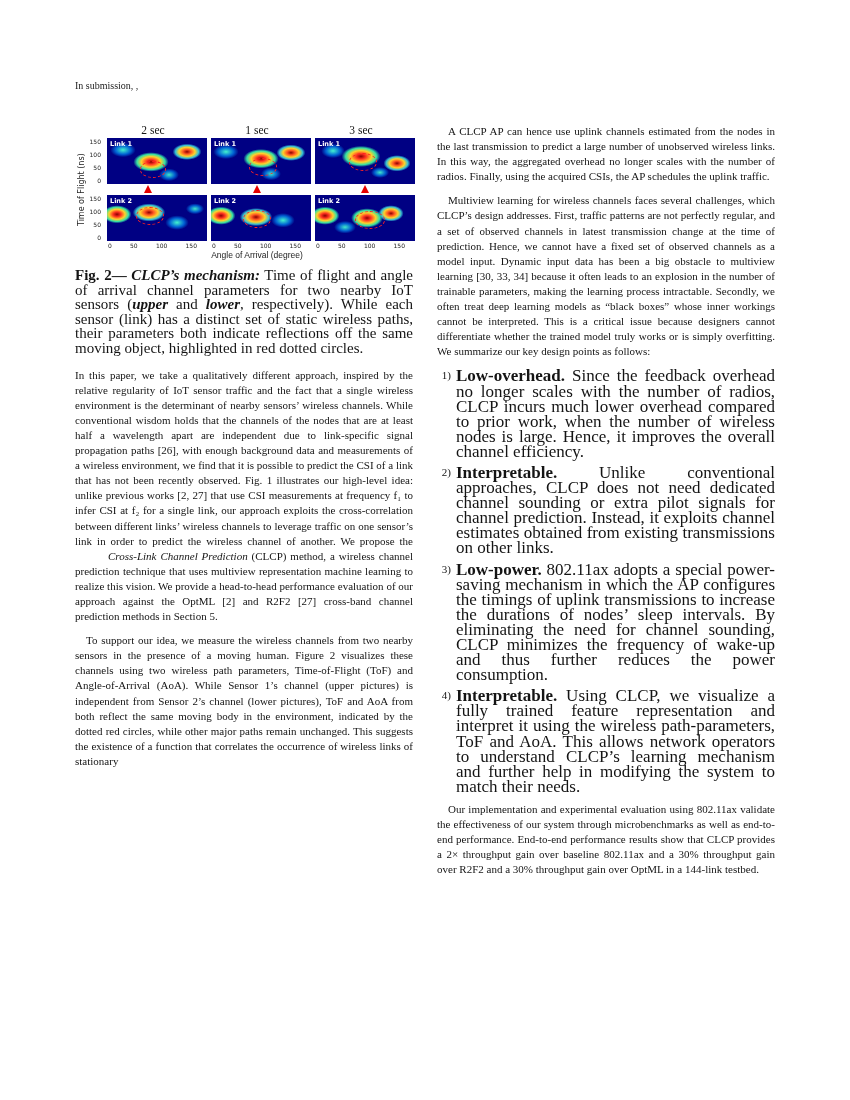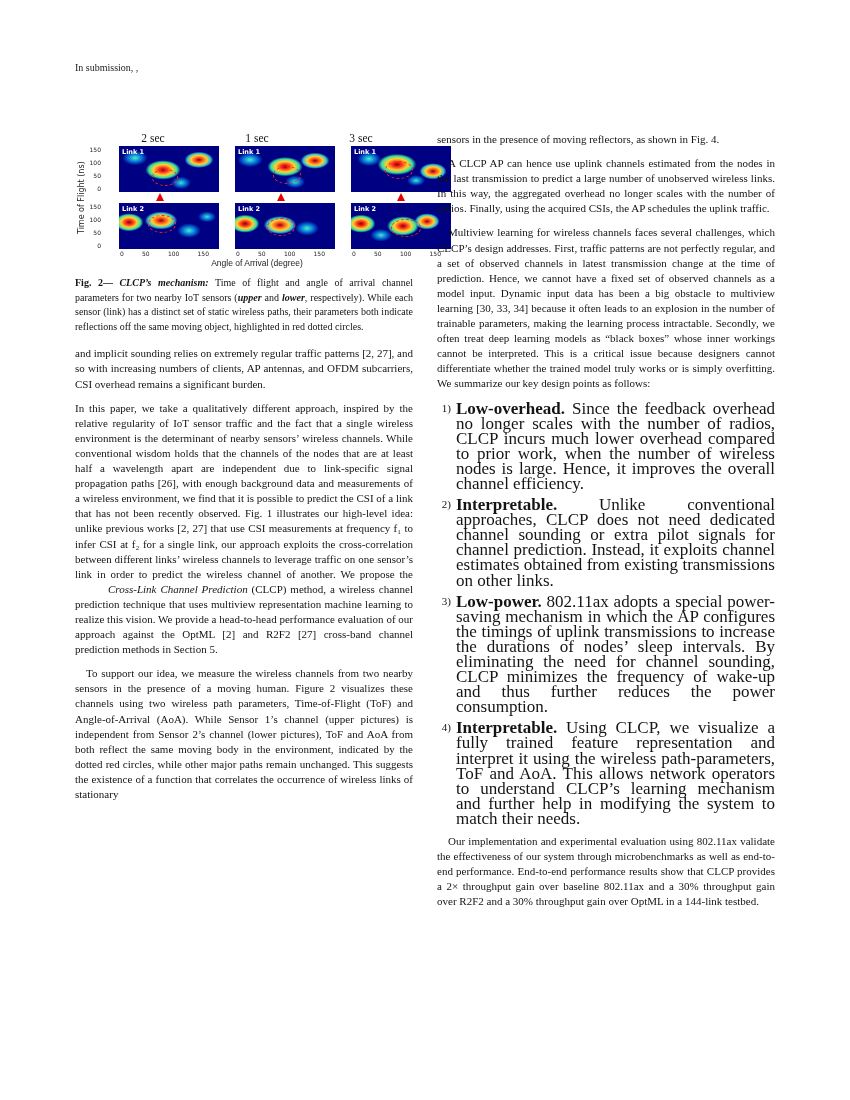--- a/index.html
+++ b/index.html
@@ -1,42 +1,42 @@
 <!DOCTYPE html>
 <html lang="en"><head>
 <meta charset="utf-8">
 <style>
   html,body { margin:0; padding:0; background:#e8e8e8; }
   .page {
     position:relative; width:850px; height:1100px; margin:0 auto;
     background:#ffffff; font-family:"Liberation Serif", serif; color:#141414;
     overflow:hidden;
   }
-  .header-note { position:absolute; left:75px; top:62px; font-size:10px; color:#222; }
-
-  .col { position:absolute; top:132px; width:338px; }
+  .header-note { position:absolute; left:75px; top:80px; font-size:10px; color:#222; }
+
+  .col { position:absolute; top:124px; width:338px; }
   .col-left { left:75px; }
   .col-right { left:437px; }
 
   .body-par { font-size:11px; line-height:15.1px; text-align:justify; margin:0 0 9px 0; }
   .indent { text-indent:11px; }
   .it { font-style:italic;margin-left:33px; }
 
   
   .figure { margin-bottom:4px; }
   .fig-heads { display:flex; gap:4px; margin-left:28px; margin-bottom:2px; }
   .colhead { width:100px; text-align:center; font-size:11.5px; }
   .fig-main { display:flex; }
   .fig-ylabel {
     width:12px; height:104px; display:flex; align-items:center; justify-content:center;
     writing-mode:vertical-rl; transform:rotate(180deg);
     font-family:"DejaVu Sans", sans-serif; font-size:8px; color:#222;
   }
   .fig-rows { flex:1; }
-  .fig-row { display:flex; gap:16px;text-align:right; }
+  .fig-row { display:flex; gap:4px;text-align:right; }
   .row-gap { margin-bottom:11px; }
   .yticks {
     width:16px; height:46px; display:flex; flex-direction:column; justify-content:space-between;
     align-items:flex-end; padding-right:2px; box-sizing:border-box;
     font-family:"DejaVu Sans", sans-serif; font-size:6px; color:#222;
   }
   .panel {
     position:relative; width:100px; height:46px; background-color:#000083; overflow:visible;
   }
   .link-label {
@@ -88,21 +88,21 @@
     radial-gradient(ellipse 16px 10px at 10% 45%, #8e0000 0%, #ff3322 25%, #ffd12a 50%, #35e0a5 72%, rgba(0,0,131,0) 90%),
     radial-gradient(ellipse 18px 10px at 45% 48%, #8e0000 0%, #ff5522 25%, #ffd12a 50%, #35c0d5 72%, rgba(0,0,131,0) 90%),
     radial-gradient(ellipse 13px 8px at 72% 55%, rgba(70,255,210,.95) 0%, rgba(0,150,255,.65) 55%, rgba(0,0,131,0) 90%); }
   .p23 { background-image:
     radial-gradient(ellipse 16px 10px at 10% 45%, #8e0000 0%, #ff3322 25%, #ffd12a 50%, #35e0a5 72%, rgba(0,0,131,0) 90%),
     radial-gradient(ellipse 18px 11px at 52% 50%, #8e0000 0%, #ff3322 22%, #ffd12a 48%, #35e0a5 70%, rgba(0,0,131,0) 88%),
     radial-gradient(ellipse 14px 9px at 76% 40%, #8e0000 0%, #ff5522 25%, #ffd12a 50%, #35c0d5 72%, rgba(0,0,131,0) 90%),
     radial-gradient(ellipse 12px 7px at 30% 70%, rgba(70,255,210,.9) 0%, rgba(0,150,255,.6) 55%, rgba(0,0,131,0) 90%); }
 
   
-  .caption { font-size:10px; line-height:14.6px; text-align:justify; margin:8px 0 12px 0; }
+  .caption { font-size:15px; line-height:14.6px; text-align:justify; margin:8px 0 12px 0; }
   .cap-tag { font-weight:bold; }
   .cap-title { font-weight:bold; font-style:italic; }
   .cap-bi { font-weight:bold; font-style:italic; }
 
   
   .list { margin:2px 0 8px 0; }
   .list-item { display:flex; margin:0 0 6px 0; }
   .li-num { width:14px; flex:0 0 14px; font-size:11px; line-height:15.1px; text-align:right; margin-right:5px; }
   .li-body { flex:1; font-size:17px; line-height:15.1px; text-align:justify; }
   .li-title { font-weight:bold; }
@@ -199,29 +199,27 @@
 
       <div class="fig-xlabel">Angle of Arrival (degree)</div>
     </div>
 
     <p class="caption">
       <span class="cap-tag">Fig. 2—</span>
       <span class="cap-title">CLCP’s mechanism:</span>
       <span>Time of flight and angle of arrival channel parameters for two nearby IoT sensors (</span><span class="cap-bi">upper</span><span> and </span><span class="cap-bi">lower</span><span>, respectively). While each sensor (link) has a distinct set of static wireless paths, their parameters both indicate reflections off the same moving object, highlighted in red dotted circles.</span>
     </p>
 
-    <p class="body-par">and implicit sounding relies on extremely regular traffic patterns [2, 27], and so with increasing numbers of clients, AP antennas, and OFDM subcarriers, CSI overhead remains a significant burden.</p>
 
     <p class="body-par"><span>In this paper, we take a qualitatively different approach, inspired by the relative regularity of IoT sensor traffic and the fact that a single wireless environment is the determinant of nearby sensors’ wireless channels. While conventional wisdom holds that the channels of the nodes that are at least half a wavelength apart are independent due to link-specific signal propagation paths [26], with enough background data and measurements of a wireless environment, we find that it is possible to predict the CSI of a link that has not been recently observed. Fig. 1 illustrates our high-level idea: unlike previous works [2, 27] that use CSI measurements at frequency f₁ to infer CSI at f₂ for a single link, our approach exploits the cross-correlation between different links’ wireless channels to leverage traffic on one sensor’s link in order to predict the wireless channel of another. We propose the </span><span class="it">Cross-Link Channel Prediction</span><span> (CLCP) method, a wireless channel prediction technique that uses multiview representation machine learning to realize this vision. We provide a head-to-head performance evaluation of our approach against the OptML [2] and R2F2 [27] cross-band channel prediction methods in Section 5.</span></p>
 
     <p class="body-par indent">To support our idea, we measure the wireless channels from two nearby sensors in the presence of a moving human. Figure 2 visualizes these channels using two wireless path parameters, Time-of-Flight (ToF) and Angle-of-Arrival (AoA). While Sensor 1’s channel (upper pictures) is independent from Sensor 2’s channel (lower pictures), ToF and AoA from both reflect the same moving body in the environment, indicated by the dotted red circles, while other major paths remain unchanged. This suggests the existence of a function that correlates the occurrence of wireless links of stationary</p>
   </div>
 
   <div class="col col-right">
-    <p class="body-par">sensors in the presence of moving reflectors, as shown in Fig. 4.</p>
     <p class="body-par indent">A CLCP AP can hence use uplink channels estimated from the nodes in the last transmission to predict a large number of unobserved wireless links. In this way, the aggregated overhead no longer scales with the number of radios. Finally, using the acquired CSIs, the AP schedules the uplink traffic.</p>
     <p class="body-par indent">Multiview learning for wireless channels faces several challenges, which CLCP’s design addresses. First, traffic patterns are not perfectly regular, and a set of observed channels in latest transmission change at the time of prediction. Hence, we cannot have a fixed set of observed channels as a model input. Dynamic input data has been a big obstacle to multiview learning [30, 33, 34] because it often leads to an explosion in the number of trainable parameters, making the learning process intractable. Secondly, we often treat deep learning models as “black boxes” whose inner workings cannot be interpreted. This is a critical issue because designers cannot differentiate whether the trained model truly works or is simply overfitting. We summarize our key design points as follows:</p>
 
     <div class="list">
       <div class="list-item">
         <span class="li-num">1)</span>
         <div class="li-body"><span class="li-title">Low-overhead.</span><span> Since the feedback overhead no longer scales with the number of radios, CLCP incurs much lower overhead compared to prior work, when the number of wireless nodes is large. Hence, it improves the overall channel efficiency.</span></div>
       </div>
       <div class="list-item">
         <span class="li-num">2)</span>

